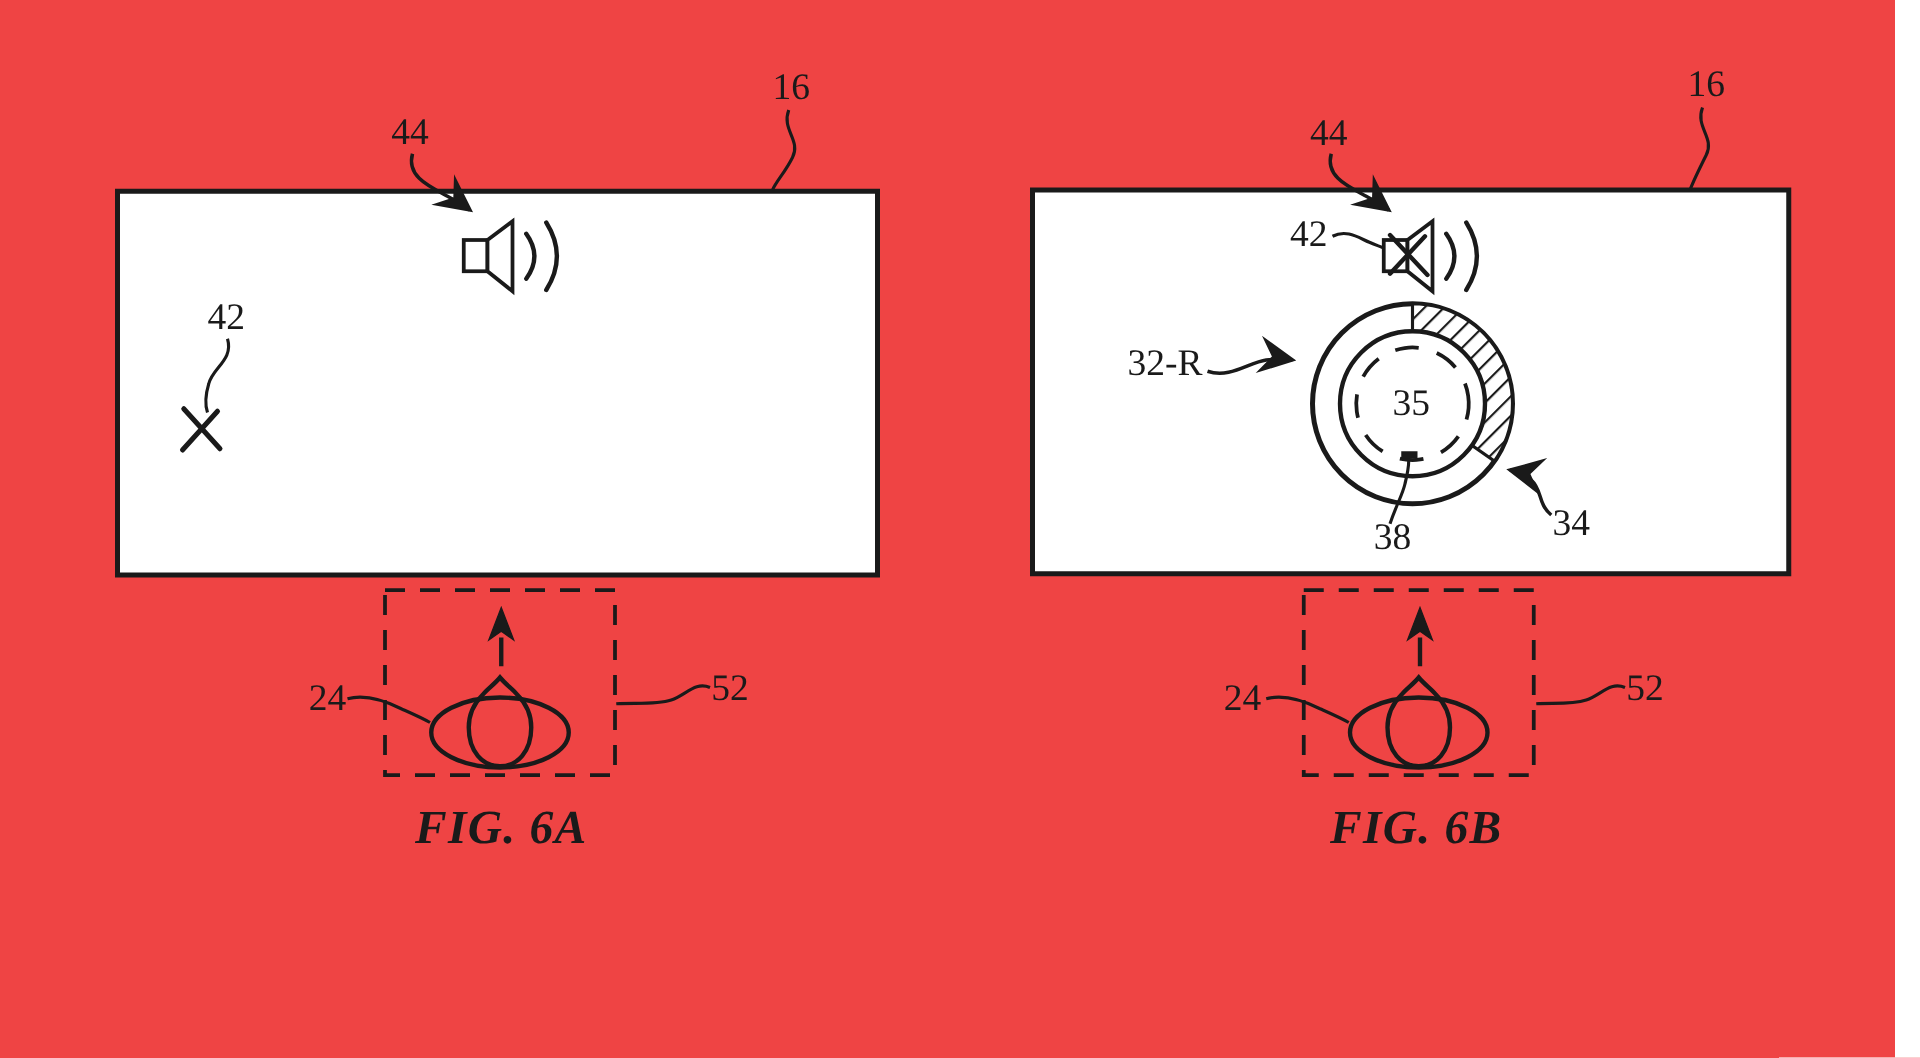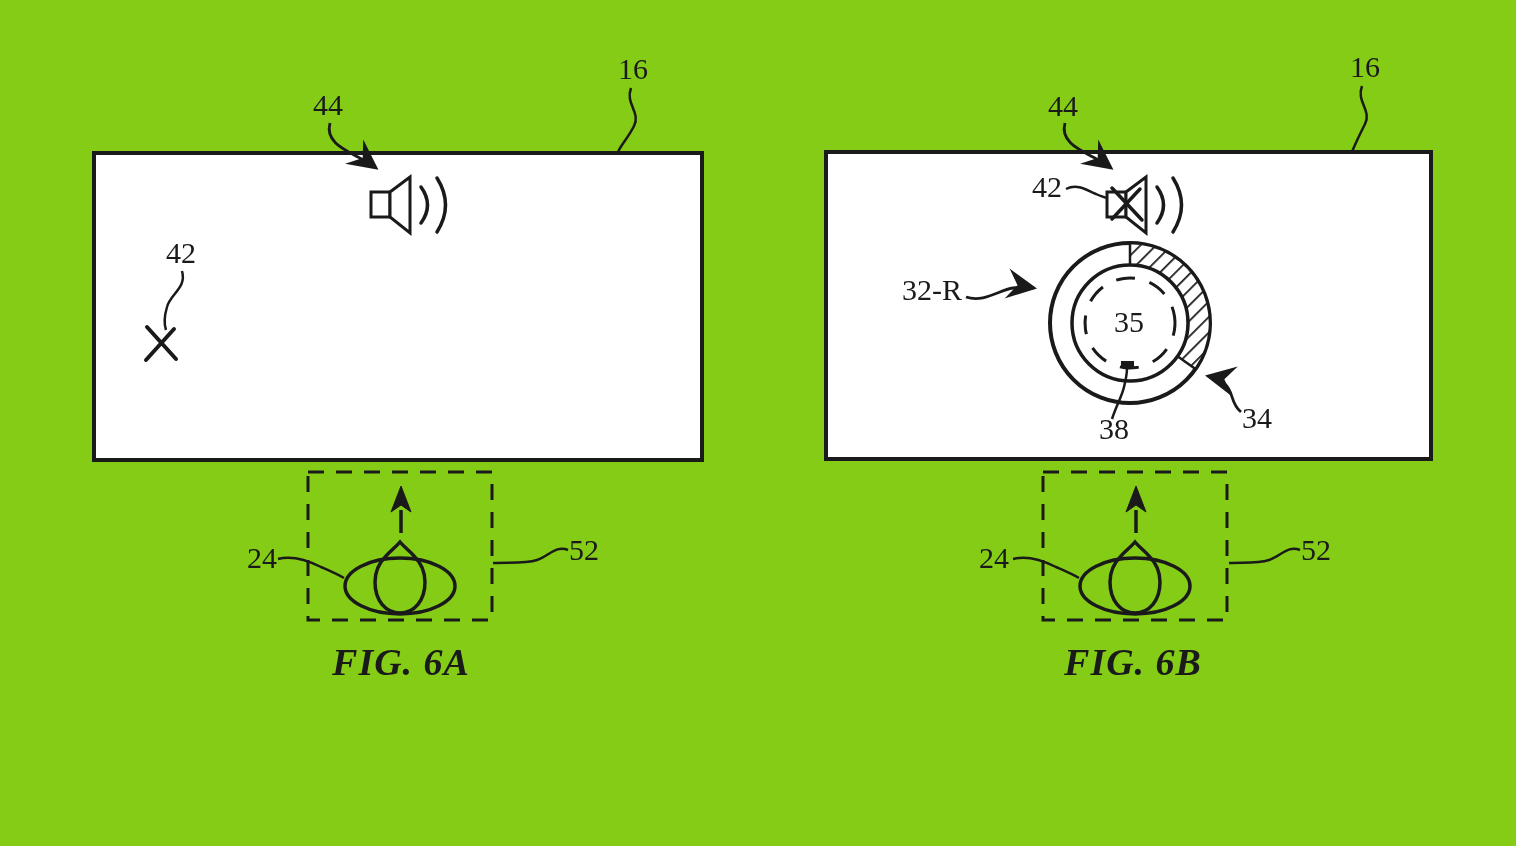--- a/index.html
+++ b/index.html
@@ -5,21 +5,21 @@
   html, body {
     margin: 0;
     padding: 0;
     background: #ffffff;
     font-family: "Liberation Serif", serif;
   }
   .sheet {
     position: relative;
     width: 1516px;
     height: 846px;
-    background: #84cc16;
+    background: #ef4444;
     overflow: hidden;
     text-decoration: underline;
   }
   svg { display: block; }
   text.ref {
     font-family: "Liberation Serif", serif;
     font-size: 30px;
     fill: #1a1a1a;
   }
   text.caption {

